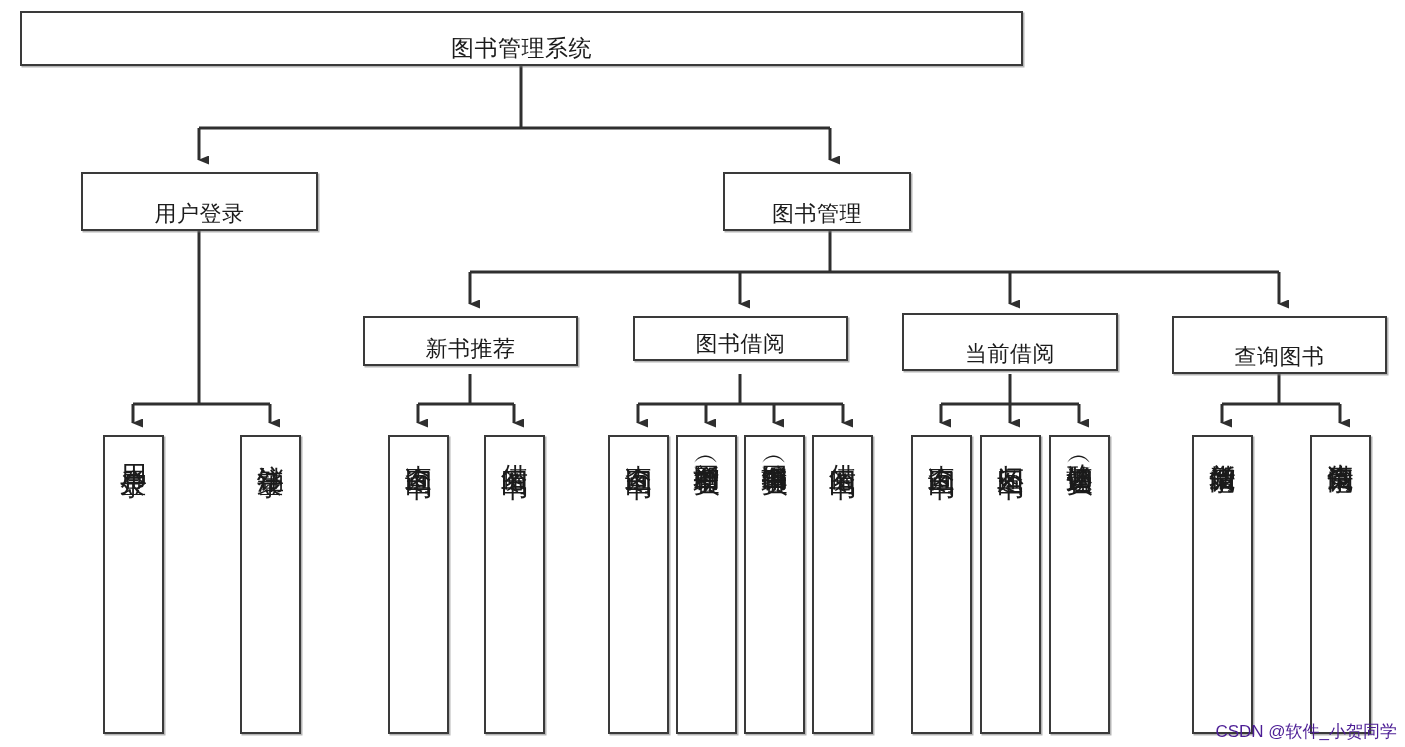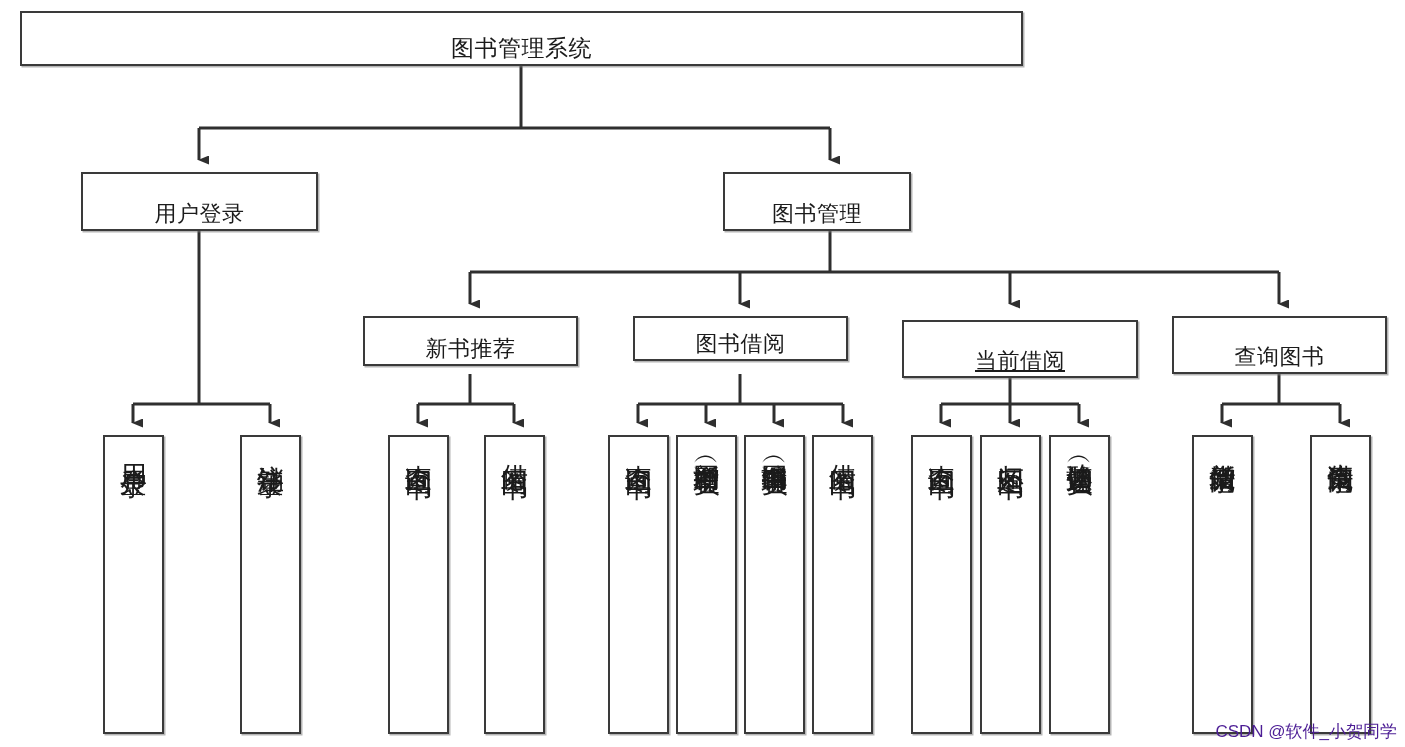--- a/index.html
+++ b/index.html
@@ -124,21 +124,21 @@
   <div class="node lvl1" style="left:712px;top:172px;width:188px;height:59px;margin-left:11px;">
     <span class="label">图书管理</span>
   </div>
 
   <div class="node lvl2" style="left:363px;top:316px;width:215px;height:50px;">
     <span class="label">新书推荐</span>
   </div>
   <div class="node lvl2" style="left:633px;top:316px;width:215px;height:45px;">
     <span class="label">图书借阅</span>
   </div>
-  <div class="node lvl2" style="left:902px;top:320px;width:236px;height:58px;text-decoration:underline;">
+  <div class="node lvl2" style="left:902px;top:313px;width:216px;height:58px;">
     <span class="label">当前借阅</span>
   </div>
   <div class="node lvl2" style="left:1172px;top:316px;width:215px;height:58px;">
     <span class="label">查询图书</span>
   </div>
 
   <div class="node leaf" style="left:103px;top:435px;width:61px;height:299px;">
     <span class="label">用户登录</span>
   </div>
   <div class="node leaf" style="left:240px;top:435px;width:61px;height:299px;">

